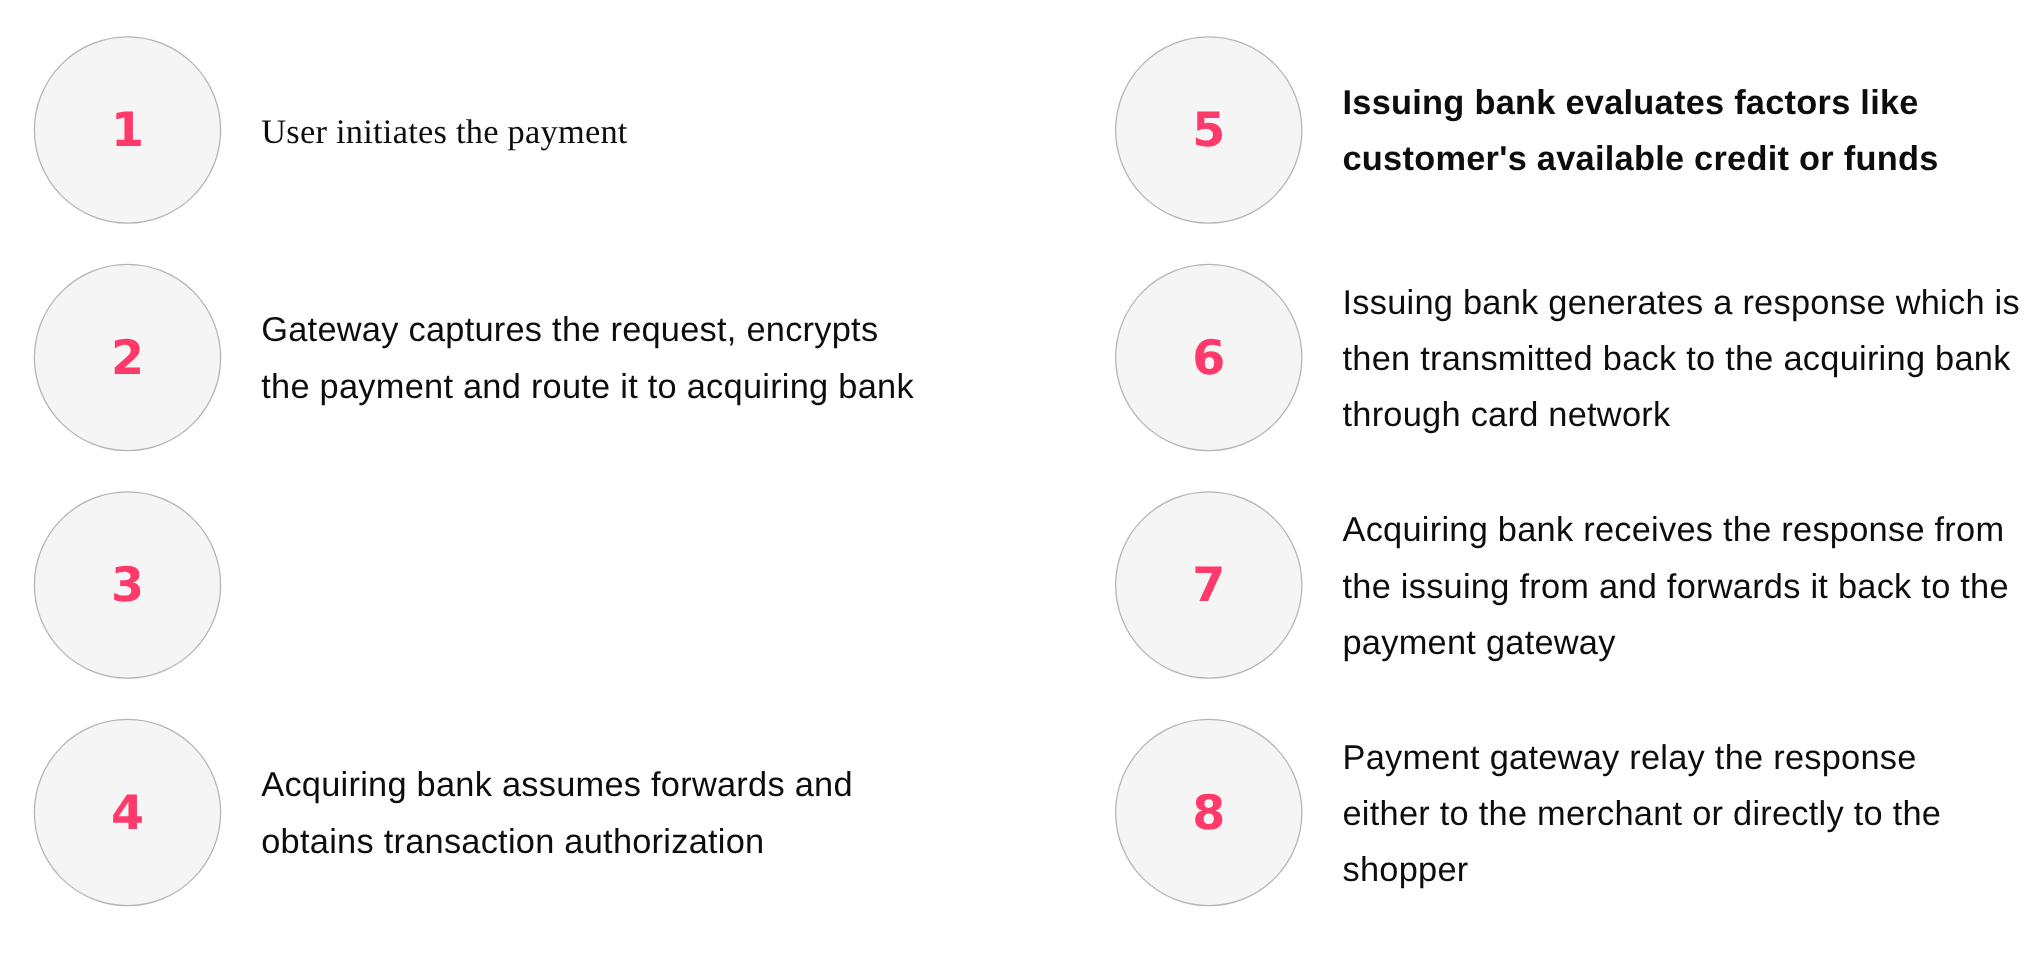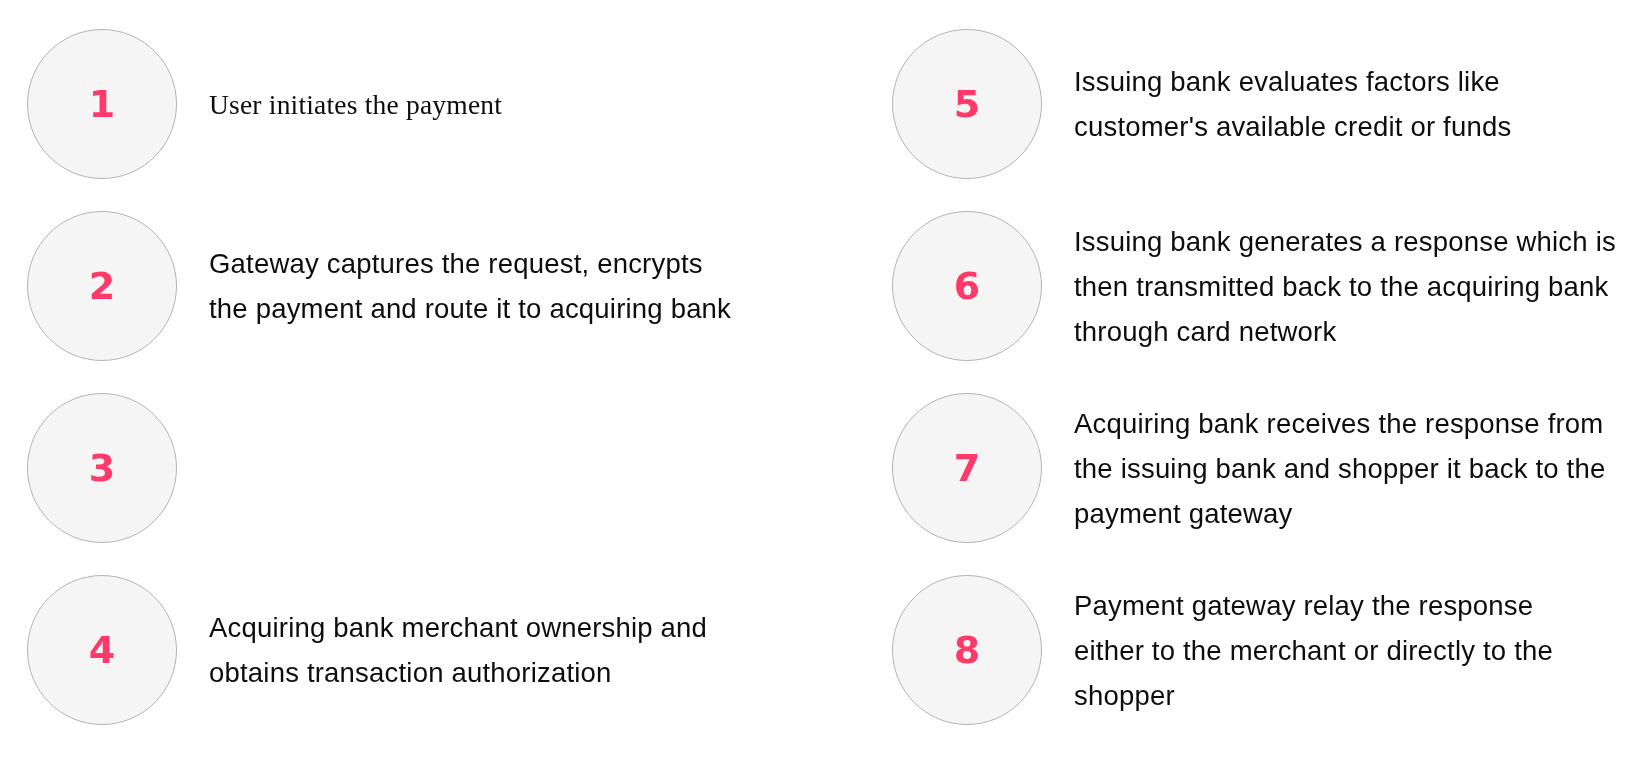--- a/index.html
+++ b/index.html
@@ -80,48 +80,48 @@
   <div class="circle">
     <span class="num">3</span>
   </div>
 </div>
 
 <div class="step" style="left:27px; top:575px;">
   <div class="circle">
     <span class="num">4</span>
   </div>
   <div class="text">
-    <span style="width:515px;">Acquiring bank merchant ownership and obtains transaction authorization</span>
+    <span style="width:515px;">Acquiring bank assumes forwards and obtains transaction authorization</span>
   </div>
 </div>
 
 <div class="step" style="left:892px; top:29px;">
   <div class="circle">
     <span class="num">5</span>
   </div>
   <div class="text">
-    <span style="width:525px;">Issuing bank evaluates factors like customer's available credit or funds</span>
+    <span style="width:525px;font-weight:bold;">Issuing bank evaluates factors like customer's available credit or funds</span>
   </div>
 </div>
 
 <div class="step" style="left:892px; top:211px;">
   <div class="circle">
     <span class="num">6</span>
   </div>
   <div class="text">
     <span style="width:545px;">Issuing bank generates a response which is then transmitted back to the acquiring bank through card network</span>
   </div>
 </div>
 
 <div class="step" style="left:892px; top:393px;">
   <div class="circle">
     <span class="num">7</span>
   </div>
   <div class="text">
-    <span style="width:550px;">Acquiring bank receives the response from the issuing bank and shopper it back to the payment gateway</span>
+    <span style="width:550px;">Acquiring bank receives the response from the issuing from and forwards it back to the payment gateway</span>
   </div>
 </div>
 
 <div class="step" style="left:892px; top:575px;">
   <div class="circle">
     <span class="num">8</span>
   </div>
   <div class="text">
     <span style="width:535px;">Payment gateway relay the response either to the merchant or directly to the shopper</span>
   </div>

